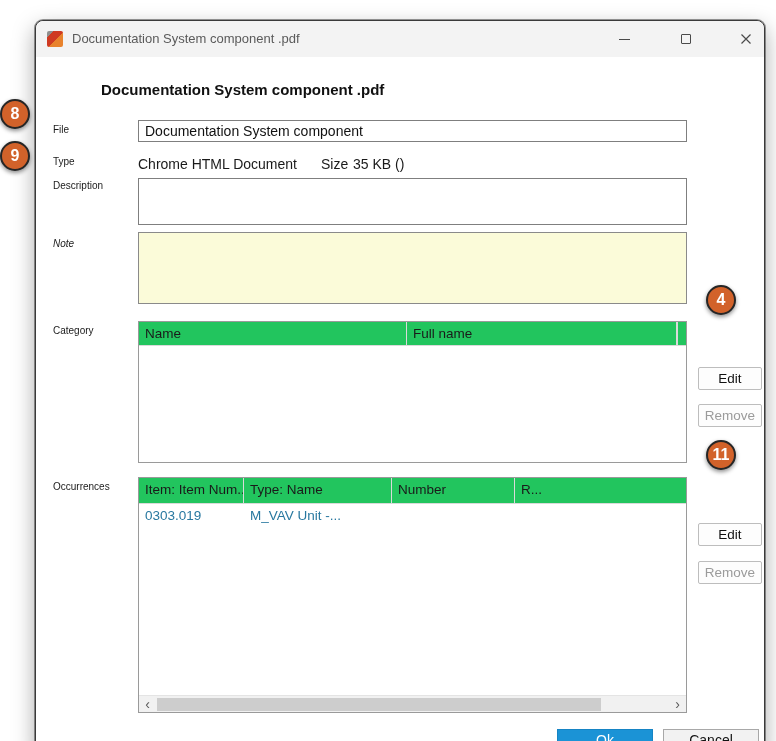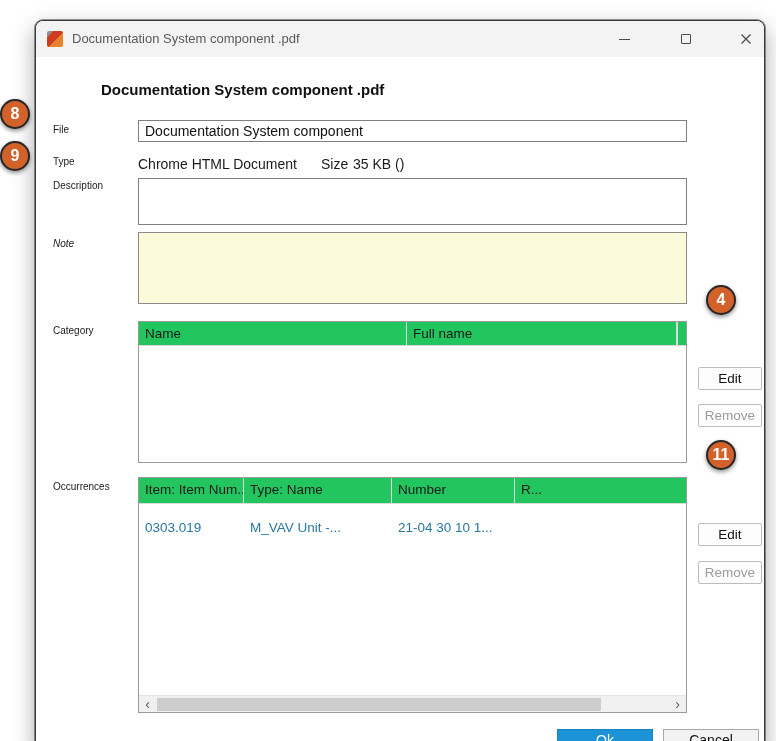--- a/index.html
+++ b/index.html
@@ -51,21 +51,21 @@
   .cat-table { top:300px; height:142px; }
   .occ-table { top:456px; height:236px; }
   .t-header { display:flex; border-bottom:1px solid #dadada; background:#22c55e; }
   .cat-table .t-header { height:24px; }
   .occ-table .t-header { height:26px; }
   .t-cell { padding:4px 6px; font-size:13.5px; color:#1a1a1a; border-right:1px solid #dadada;
     white-space:nowrap; overflow:hidden; }
   .t-cell:last-child { border-right:none; }
   .cat-c1 { width:268px; } .cat-c2 { flex:1; } .cat-c3 { width:9px; border-right:none; border-left:1px solid #dadada; padding:0; }
   .occ-c1 { width:105px; } .occ-c2 { width:148px; } .occ-c3 { width:123px; } .occ-c4 { width:138px; } .occ-c5 { flex:1; }
-  .t-row { display:flex; height:24px; margin-top:12px; }
+  .t-row { display:flex; height:24px; margin-top:0; }
   .t-row .t-cell { border-right:none; color:#2878a0; }
 
   
   .hscroll { position:absolute; left:0; right:0; bottom:0; height:17px; background:#f1f1f1; border-top:1px solid #e4e4e4; }
   .scroll-arrow { position:absolute; top:0; width:17px; height:16px; line-height:16px; text-align:center;
     color:#5a5a5a; font-size:14px; user-select:none; }
   .scroll-arrow.left { left:0; } .scroll-arrow.right { right:0; }
   .scroll-thumb { position:absolute; left:18px; top:2px; width:444px; height:13px; background:#cdcdcd; }
 
   
@@ -147,21 +147,20 @@
     <div class="grid occ-table" style="position:absolute;">
       <div class="t-header">
         <div class="t-cell occ-c1">Item: Item Num...</div>
         <div class="t-cell occ-c2">Type: Name</div>
         <div class="t-cell occ-c3">Number</div>
         <div class="t-cell occ-c5">R...</div>
       </div>
       <div class="t-row">
         <div class="t-cell occ-c1">0303.019</div>
         <div class="t-cell occ-c2">M_VAV Unit -...</div>
-        <div class="t-cell occ-c3">21-04 30 10 1...</div>
         <div class="t-cell occ-c4"></div>
         <div class="t-cell occ-c5"></div>
       </div>
       <div class="hscroll">
         <div class="scroll-arrow left">‹</div>
         <div class="scroll-thumb"></div>
         <div class="scroll-arrow right">›</div>
       </div>
     </div>
     <button class="side-btn occ-edit">Edit</button>

